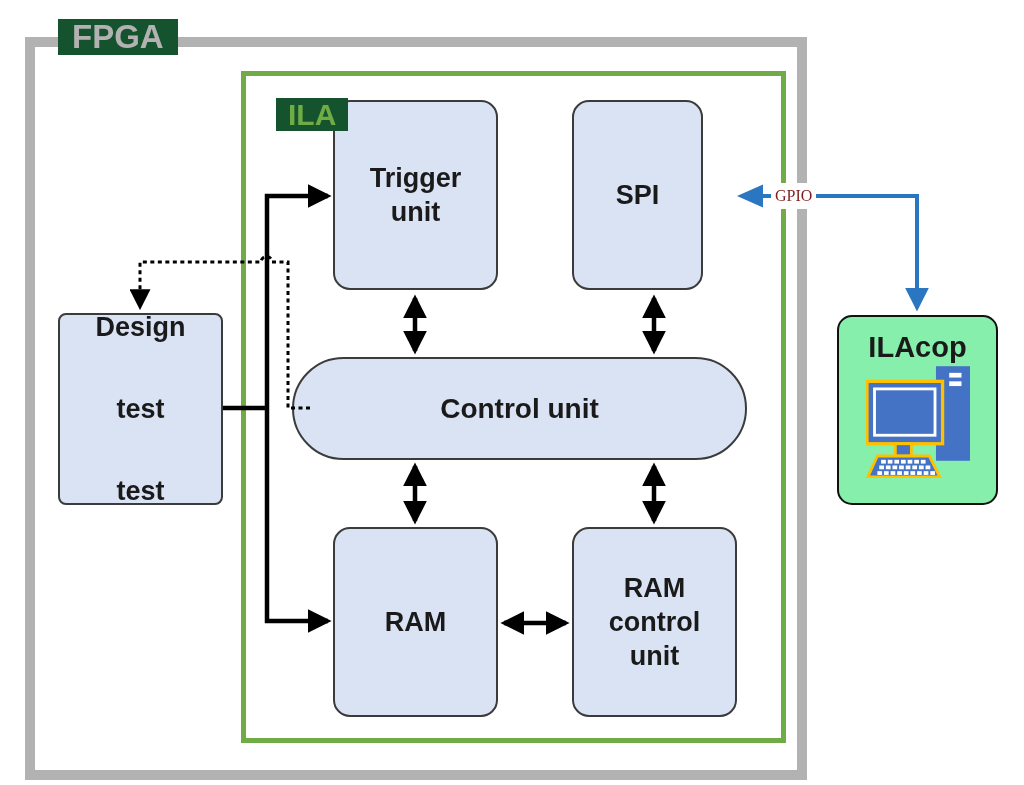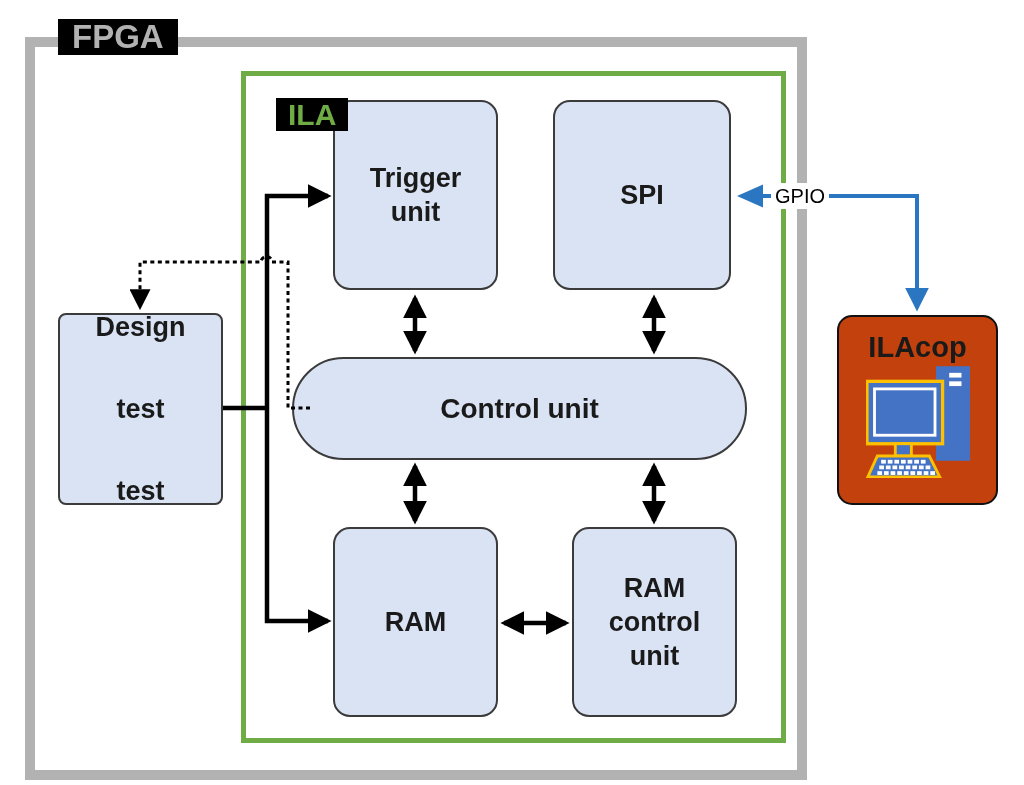--- a/index.html
+++ b/index.html
@@ -4,44 +4,44 @@
 <style>
   html,body{margin:0;padding:0;background:#ffffff;}
   body{font-family:"Liberation Sans", sans-serif;}
   #canvas{position:relative;width:1024px;height:785px;background:#ffffff;overflow:hidden;}
 
   
   .frame{position:absolute;box-sizing:border-box;z-index:1;background:transparent;}
   #fpga-frame{left:25px;top:37px;width:782px;height:743px;border:10px solid #b2b2b2;}
   #ila-frame{left:241px;top:71px;width:545px;height:672px;border:5px solid #6FAC46;}
 
-  .frame-label{position:absolute;z-index:5;background:#000000;font-weight:bold;line-height:1.1;}
+  .frame-label{position:absolute;z-index:5;background:#14532d;font-weight:bold;line-height:1.1;}
   #fpga-label{left:58px;top:19px;padding:0 14px;font-size:33px;color:#b2b2b2;}
   #ila-label{left:276px;top:55px;padding:0 12px;font-size:30px;color:#6FAC46;margin-top:43px;}
 
   
   .block{position:absolute;box-sizing:border-box;z-index:2;background:#DAE3F3;border:2px solid #3B3B3B;
          border-radius:17px;display:flex;flex-direction:column;align-items:center;justify-content:center;
          font-weight:bold;font-size:27px;line-height:34px;color:#1a1a1a;text-align:center;}
   #b-trigger{left:333px;top:100px;width:165px;height:190px;}
-  #b-spi{left:553px;top:100px;width:178px;height:190px;}
+  #b-spi{left:572px;top:100px;width:131px;height:190px;}
   #b-control{left:292px;top:357px;width:455px;height:103px;border-radius:52px;font-size:28px;}
   #b-ram{left:333px;top:527px;width:165px;height:190px;}
   #b-ramctl{left:572px;top:527px;width:165px;height:190px;}
   #b-dut{left:58px;top:313px;width:165px;height:192px;border-radius:8px;gap:48px;}
-  #b-ilacop{left:837px;top:315px;width:161px;height:190px;background:#c2410c;border:2.5px solid #111111;
+  #b-ilacop{left:837px;top:315px;width:161px;height:190px;background:#86efac;border:2.5px solid #111111;
             border-radius:15px;justify-content:flex-start;padding-top:13px;font-size:29px;}
   #b-ilacop .computer{margin-top:2px;}
 
   
   #wires{position:absolute;left:0;top:0;z-index:3;pointer-events:none;}
 
   
   #gpio-label{position:absolute;left:771px;top:183px;z-index:5;background:#ffffff;padding:0 4px;
-              font-size:20px;line-height:26px;font-weight:normal;color:#000000;}
+              font-size:16px;line-height:26px;font-weight:normal;color:#7f1d1d;font-family:Liberation Serif, serif;}
 </style>
 </head>
 <body>
 
 <div id="canvas">
 
   <div id="fpga-frame" class="frame"></div>
   <div id="ila-frame" class="frame"></div>
 
   <div id="b-trigger" class="block">

